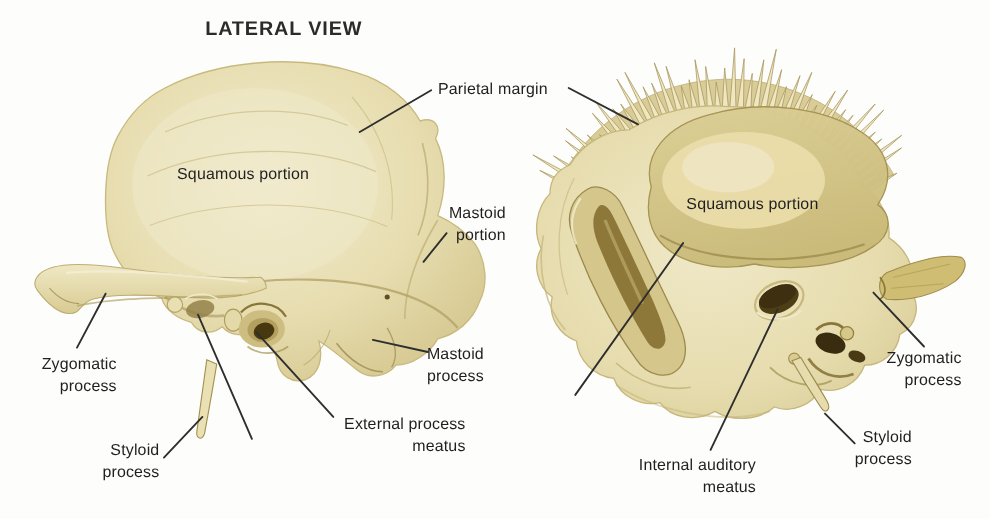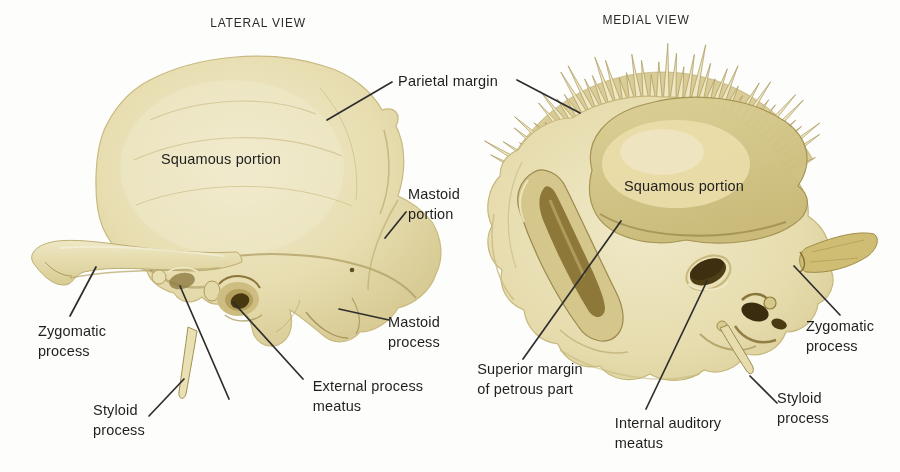--- a/index.html
+++ b/index.html
@@ -4,26 +4,26 @@
 <style>
   html,body{margin:0;padding:0;background:#fff;}
   .figure{
     position:relative;width:900px;height:472px;overflow:hidden;
     background:var(--background,#fdfdfb);
     font-family:"Liberation Sans",sans-serif;
   }
   .figure svg{position:absolute;left:0;top:0;}
   .lbl{
     position:absolute;transform:translateX(-50%);
-    text-align:left;font-size:14.5px;line-height:20px;
+    text-align:right;font-size:14.5px;line-height:20px;
     color:var(--label-text,#1f1f1f);white-space:pre-line;letter-spacing:.15px;
   }
   .view-title{
     position:absolute;transform:translateX(-50%);
-    font-size:12px;letter-spacing:.8px;font-weight:400;
+    font-size:18px;letter-spacing:.8px;font-weight:700;
     color:var(--title-text,#2b2b2b);white-space:nowrap;
   }
   .leader{stroke:var(--leader-line,#2e2e2e);stroke-width:1.7;stroke-linecap:round;}
 </style>
 </head>
 <body>
 
 <div class="figure">
 
   <svg width="900" height="472" viewBox="0 0 900 472">
@@ -233,37 +233,34 @@
       <line class="leader" x1="303" y1="379" x2="233" y2="302"></line>
       <line class="leader" x1="389" y1="320" x2="339" y2="309"></line>
       <line class="leader" x1="523" y1="359" x2="621" y2="221"></line>
       <line class="leader" x1="646" y1="409" x2="707" y2="281"></line>
       <line class="leader" x1="840" y1="315" x2="794" y2="266"></line>
       <line class="leader" x1="777" y1="403" x2="750" y2="376"></line>
     </g>
   </svg>
 
   <div class="view-title" style="left:258px;top:16px">LATERAL VIEW</div>
-  <div class="view-title" style="left:646px;top:13px">MEDIAL VIEW</div>
 
   <div class="lbl" style="left:448px;top:71px">Parietal margin</div>
   <div class="lbl" style="left:221px;top:149px">Squamous portion</div>
   <div class="lbl" style="left:434px;top:184px">Mastoid
 portion</div>
   <div class="lbl" style="left:72px;top:321px">Zygomatic
 process</div>
   <div class="lbl" style="left:119px;top:400px">Styloid
 process</div>
   <div class="lbl" style="left:368px;top:376px">External process
 meatus</div>
   <div class="lbl" style="left:414px;top:312px">Mastoid
 process</div>
   <div class="lbl" style="left:684px;top:176px">Squamous portion</div>
-  <div class="lbl" style="left:530px;top:359px">Superior margin
-of petrous part</div>
-  <div class="lbl" style="left:668px;top:413px">Internal auditory
+  <div class="lbl" style="left:634px;top:413px">Internal auditory
 meatus</div>
   <div class="lbl" style="left:840px;top:316px">Zygomatic
 process</div>
   <div class="lbl" style="left:803px;top:388px">Styloid
 process</div>
 
 </div>
 
 </body></html>

